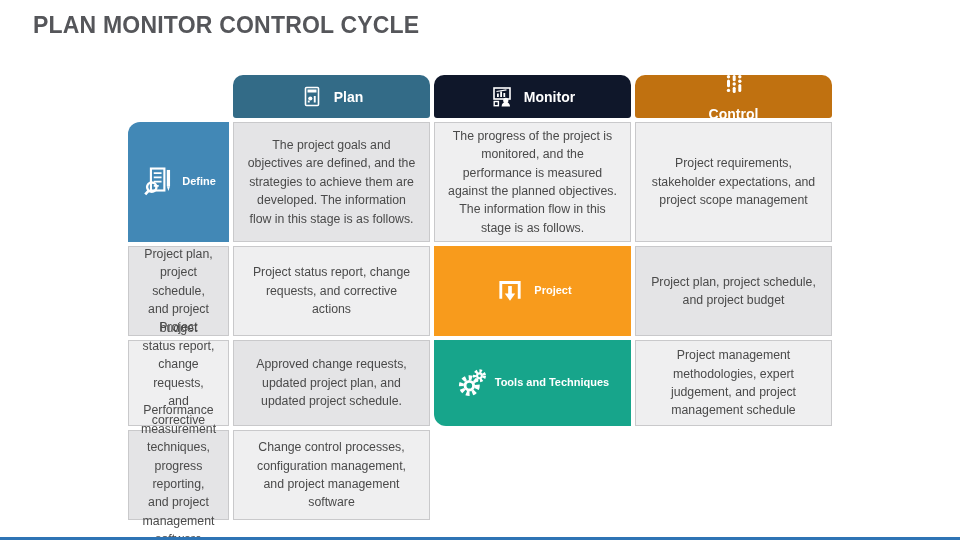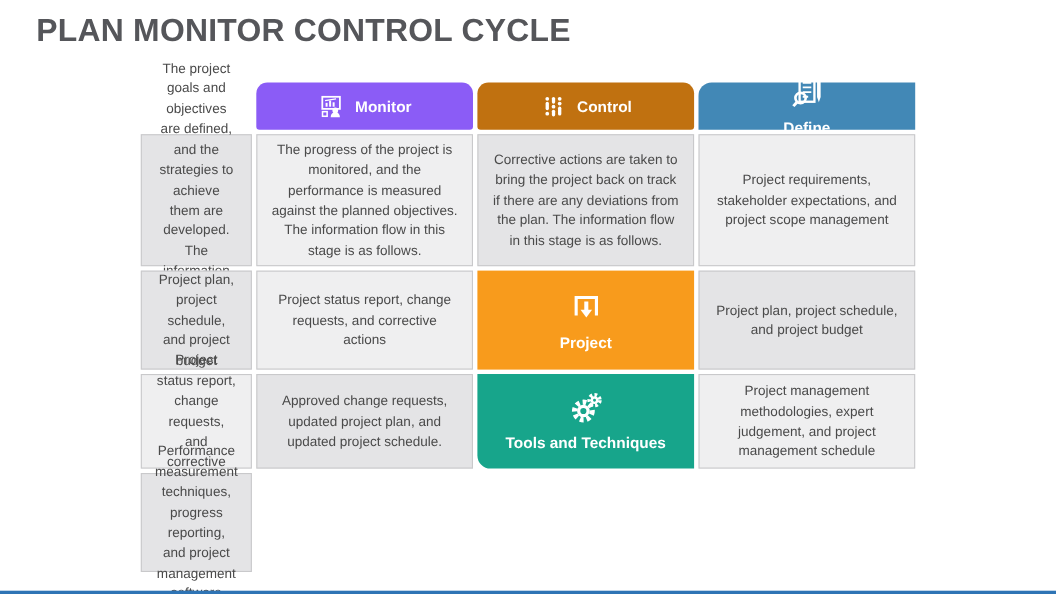--- a/index.html
+++ b/index.html
@@ -2,38 +2,38 @@
 <html><head>
 <meta charset="utf-8">
 <style>
   html,body{margin:0;padding:0;}
   body{
     width:960px;height:540px;position:relative;background:#ffffff;
     font-family:"Liberation Sans",sans-serif;overflow:hidden;
   }
   .title{
     position:absolute;left:33px;top:12px;margin:0;
-    font-size:29px;font-weight:bold;color:#55565a;letter-spacing:.2px;
+    font-size:23px;font-weight:bold;color:#55565a;letter-spacing:.2px;
   }
   .grid{
     position:absolute;left:128px;top:75px;
     display:grid;
     grid-template-columns:101px 197px 197px 197px;
     grid-template-rows:43px 120px 90px 86px 90px;
     column-gap:4px;row-gap:4px;
   }
   .corner{background:transparent;}
   .colhead{
     display:flex;align-items:center;justify-content:center;gap:10px;
     color:#fff;font-weight:bold;font-size:14px;
     border-radius:10px 10px 3px 3px;
   }
   .rowhead{
-    display:flex;flex-direction:column;align-items:center;justify-content:center;
-    gap:7px;color:#fff;font-weight:bold;font-size:14px;text-align:center;
+    display:flex;flex-direction:row;align-items:center;justify-content:center;
+    gap:7px;color:#fff;font-weight:bold;font-size:11px;text-align:center;
     padding:0 6px;box-sizing:border-box;line-height:1.25;
   }
   .rowhead.first{border-radius:12px 0 0 0;}
   .rowhead.last{border-radius:0 0 0 12px;}
   .cell{
     display:flex;align-items:center;justify-content:center;
     text-align:center;padding:6px 13px;box-sizing:border-box;
     font-size:12.3px;line-height:1.5;color:#4a4a4a;
     border:1px solid #c9c9cb;background:#efeff0;
   }
@@ -43,38 +43,50 @@
 </style>
 </head>
 <body>
 
 <h1 class="title">PLAN MONITOR CONTROL CYCLE</h1>
 
 <div class="grid">
 
   <div class="corner"></div>
 
+  <div class="colhead" style="background-color: rgb(51, 107, 135);">
+    <span class="hicon">
+      <svg width="24" height="24" viewBox="0 0 24 24">
+        <rect x="5.5" y="2.5" width="13" height="18" rx="1" fill="none" stroke="#fff" stroke-width="1.6"></rect>
+        <rect x="7.5" y="4.5" width="9" height="3" fill="#fff"></rect>
+        <circle cx="10.3" cy="13.5" r="2.1" fill="#fff"></circle>
+        <rect x="13.8" y="11" width="1.9" height="6.5" fill="#fff"></rect>
+        <rect x="7.8" y="15.5" width="1.9" height="2" fill="#fff"></rect>
+      </svg>
+    </span>
+    <span>Plan</span>
+  </div>
 
-  <div class="colhead" style="background-color: #8b5cf6;">
+  <div class="colhead" style="background-color: #0f172a;">
     <span class="hicon">
       <svg width="24" height="24" viewBox="0 0 24 24">
         <rect x="4" y="3" width="16" height="11" fill="none" stroke="#fff" stroke-width="1.6"></rect>
         <rect x="7" y="8.5" width="1.8" height="3.5" fill="#fff"></rect>
         <rect x="10.2" y="6.5" width="1.8" height="5.5" fill="#fff"></rect>
         <rect x="13.4" y="8" width="1.8" height="4" fill="#fff"></rect>
         <path d="M6.5 6.5 L16.5 4.8" stroke="#fff" stroke-width="1.2"></path>
         <rect x="4.2" y="16.5" width="4.2" height="4.2" fill="none" stroke="#fff" stroke-width="1.4"></rect>
         <circle cx="15.8" cy="15.4" r="2.6" fill="#fff"></circle>
         <path d="M11.6 21.5c0-2.8 1.9-4.4 4.2-4.4s4.2 1.6 4.2 4.4z" fill="#fff"></path>
       </svg>
     </span>
     <span>Monitor</span>
   </div>
 
-  <div class="colhead" style="background-color: rgb(192, 113, 16);">
+  <div class="colhead" style="background-color: rgb(192, 113, 16); flex-direction: column;">
     <span class="hicon">
       <svg width="24" height="24" viewBox="0 0 24 24">
         <g fill="#fff">
           <circle cx="6.5" cy="4.8" r="1.7"></circle>
           <rect x="5" y="7.6" width="3" height="7.6" rx="1.5"></rect>
           <circle cx="6.5" cy="18.4" r="1.7"></circle>
           <rect x="10.7" y="3.1" width="3" height="6.2" rx="1.5"></rect>
           <circle cx="12.2" cy="12" r="1.7"></circle>
           <rect x="10.7" y="14.7" width="3" height="6.2" rx="1.5"></rect>
           <circle cx="17.8" cy="4.8" r="1.7"></circle>
@@ -97,23 +109,20 @@
         <path d="M5.4 18.1 L3 20.8" stroke="#fff" stroke-width="1.9"></path>
       </svg>
     </span>
     <span>Define</span>
   </div>
   <div class="cell dark">
       <span>The project goals and objectives are defined, and the strategies to achieve them are developed. The information flow in this stage is as follows.</span>
     </div>
   <div class="cell">
       <span>The progress of the project is monitored, and the performance is measured against the planned objectives. The information flow in this stage is as follows.</span>
-    </div>
-  <div class="cell dark">
-      <span>Corrective actions are taken to bring the project back on track if there are any deviations from the plan. The information flow in this stage is as follows.</span>
     </div>
 
   <div class="cell">
       <span>Project requirements, stakeholder expectations, and project scope management</span>
     </div>
   <div class="cell dark">
       <span>Project plan, project schedule, and project budget</span>
     </div>
   <div class="cell">
       <span>Project status report, change requests, and corrective actions</span>
@@ -149,16 +158,19 @@
       </svg>
     </span>
     <span>Tools and Techniques</span>
   </div>
   <div class="cell">
       <span>Project management methodologies, expert judgement, and project management schedule</span>
     </div>
   <div class="cell dark">
       <span>Performance measurement techniques, progress reporting, and project management software</span>
     </div>
+  <div class="cell">
+      <span>Change control processes, configuration management, and project management software</span>
+    </div>
 
 </div>
 
 <div class="bottom-line" style="background-color: rgb(46, 116, 181);"></div>
 
 </body></html>

